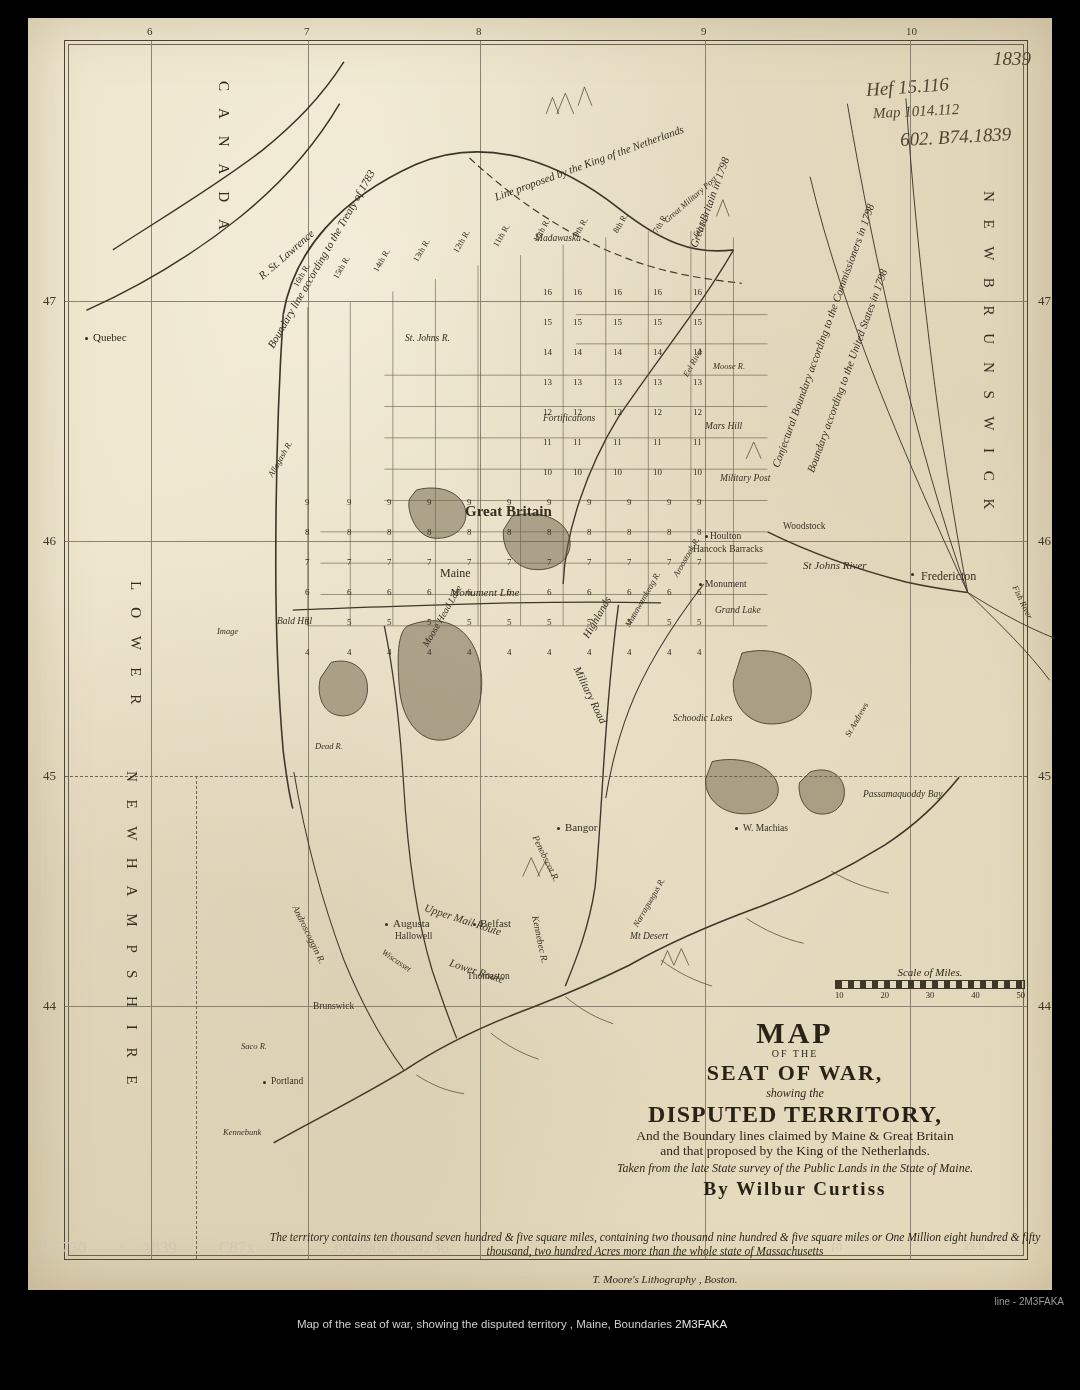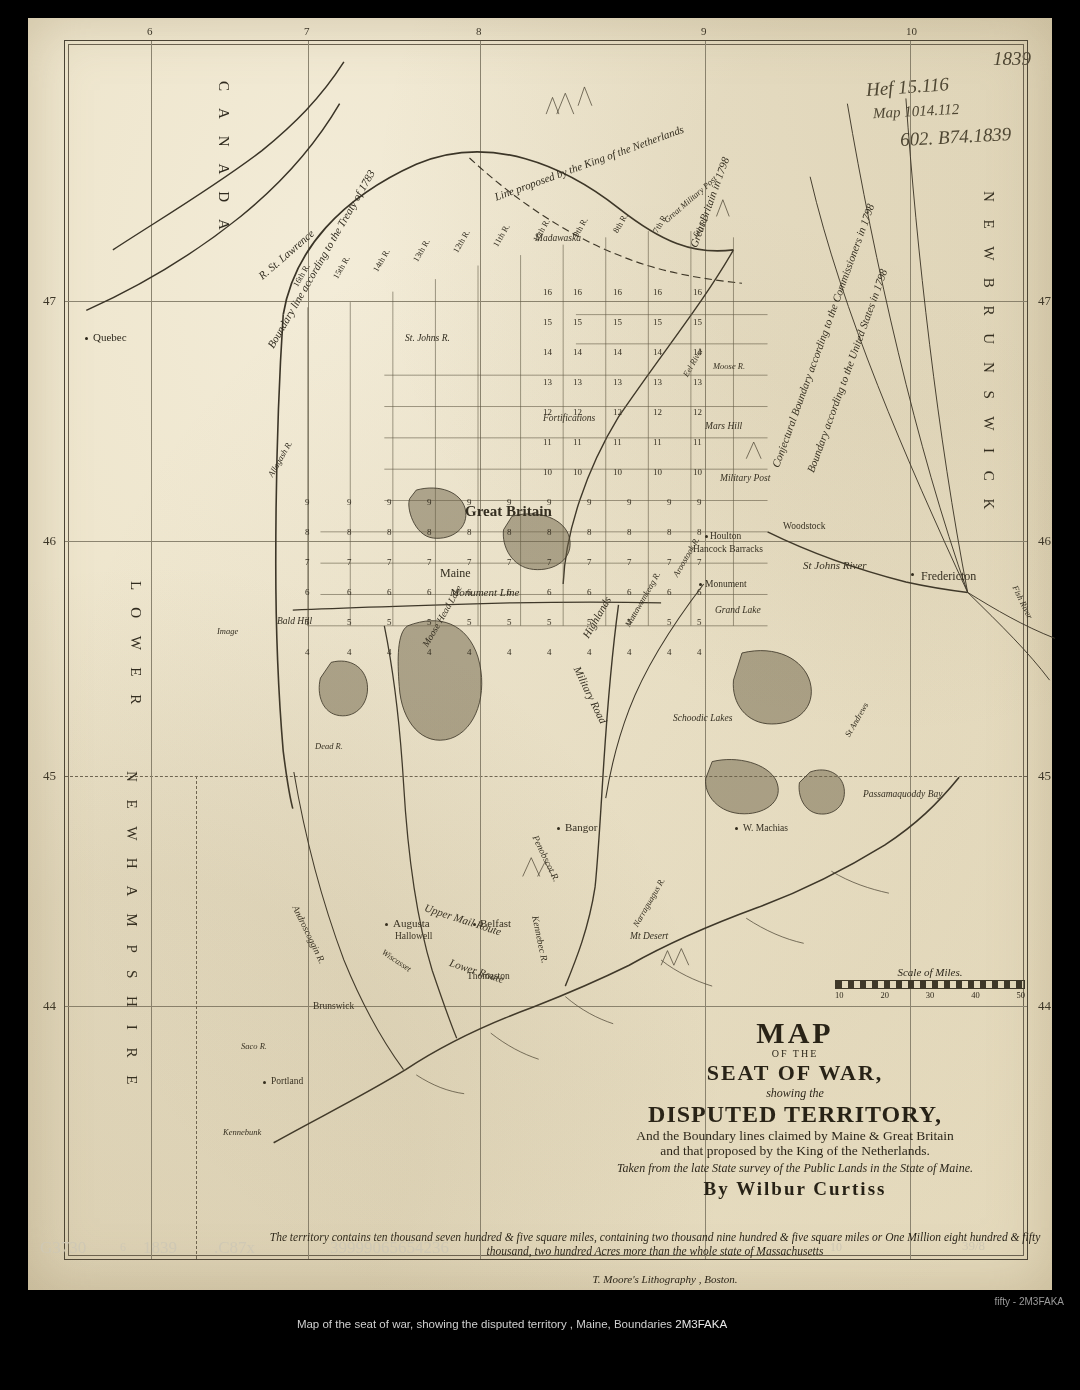--- a/index.html
+++ b/index.html
@@ -458,14 +458,14 @@
     <div class="i" style="left:962px;top:0;font-size:13px">39/8</div>
     <div class="i" style="left:120px;top:2px;font-size:12px">6</div>
     <div class="i" style="left:830px;top:2px;font-size:12px">10</div>
   </div>
 
   <div id="bar-bottom"></div>
   <div id="alamy">
     <span>Map of the seat of war, showing the disputed territory , Maine, Boundaries</span>
     <span class="code">2M3FAKA</span>
   </div>
-  <div id="wm">fifty - 2M3FAKA</div>
+  <div id="wm">line - 2M3FAKA</div>
 </div>
 
 </body></html>

